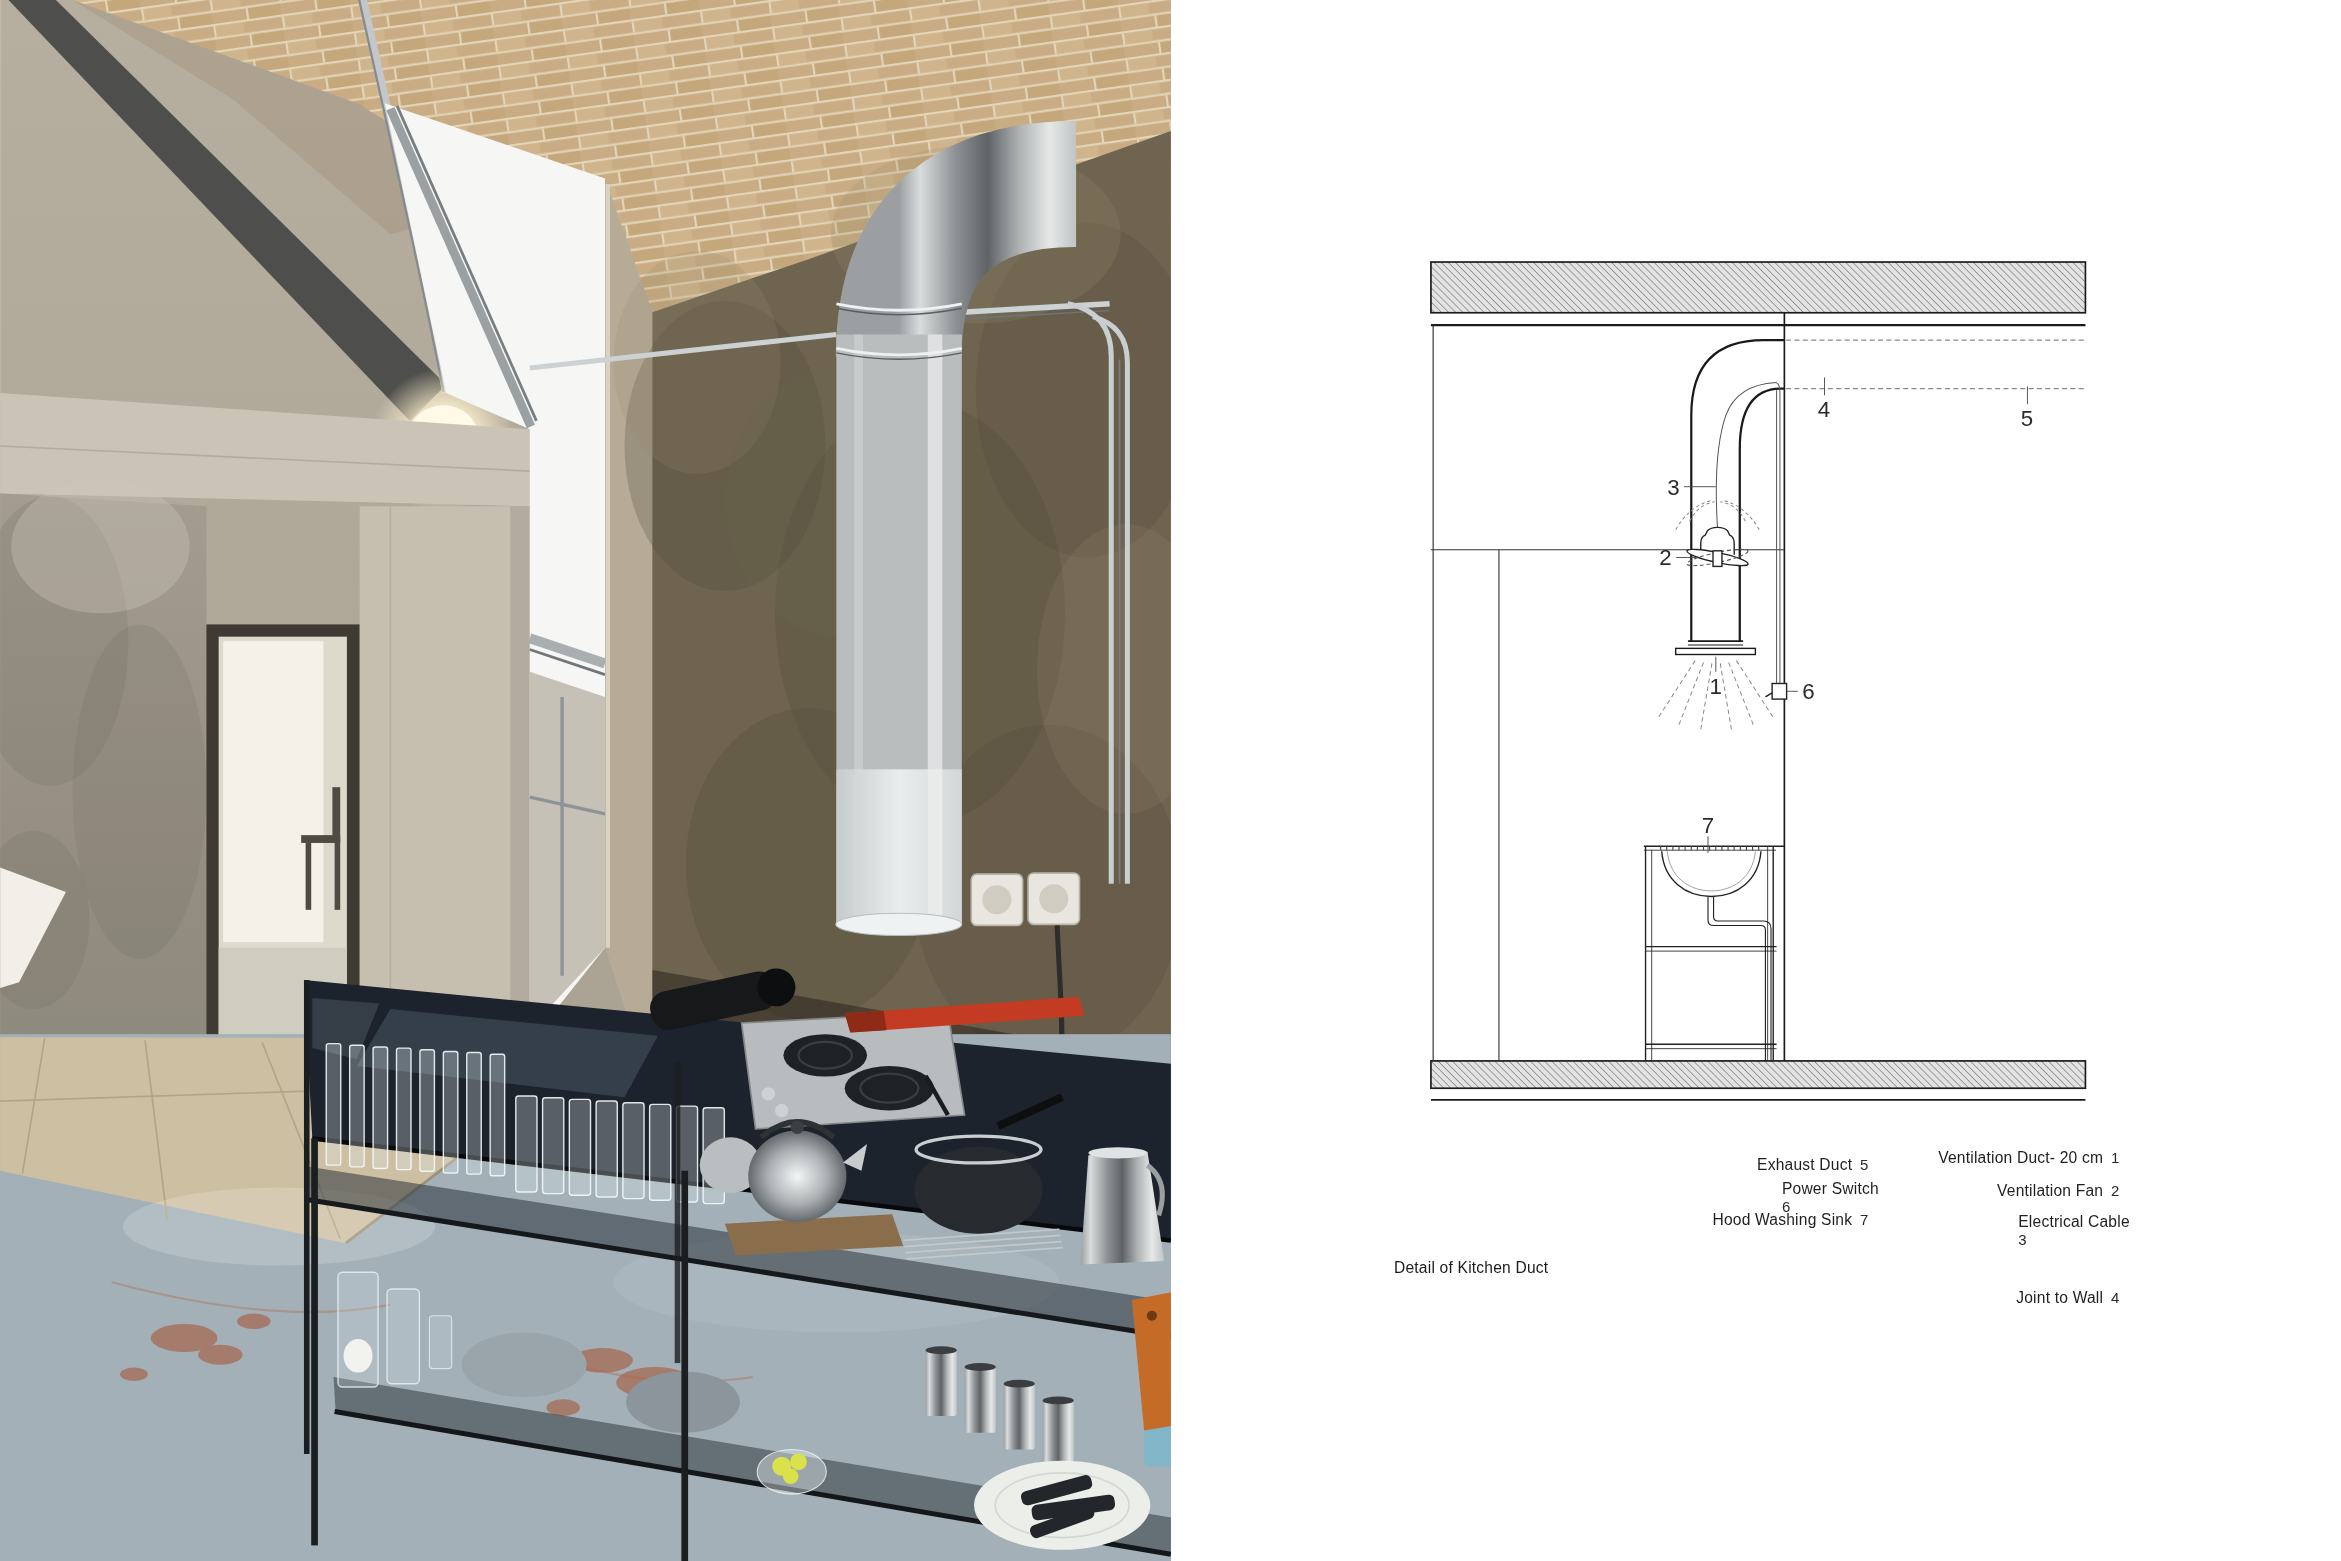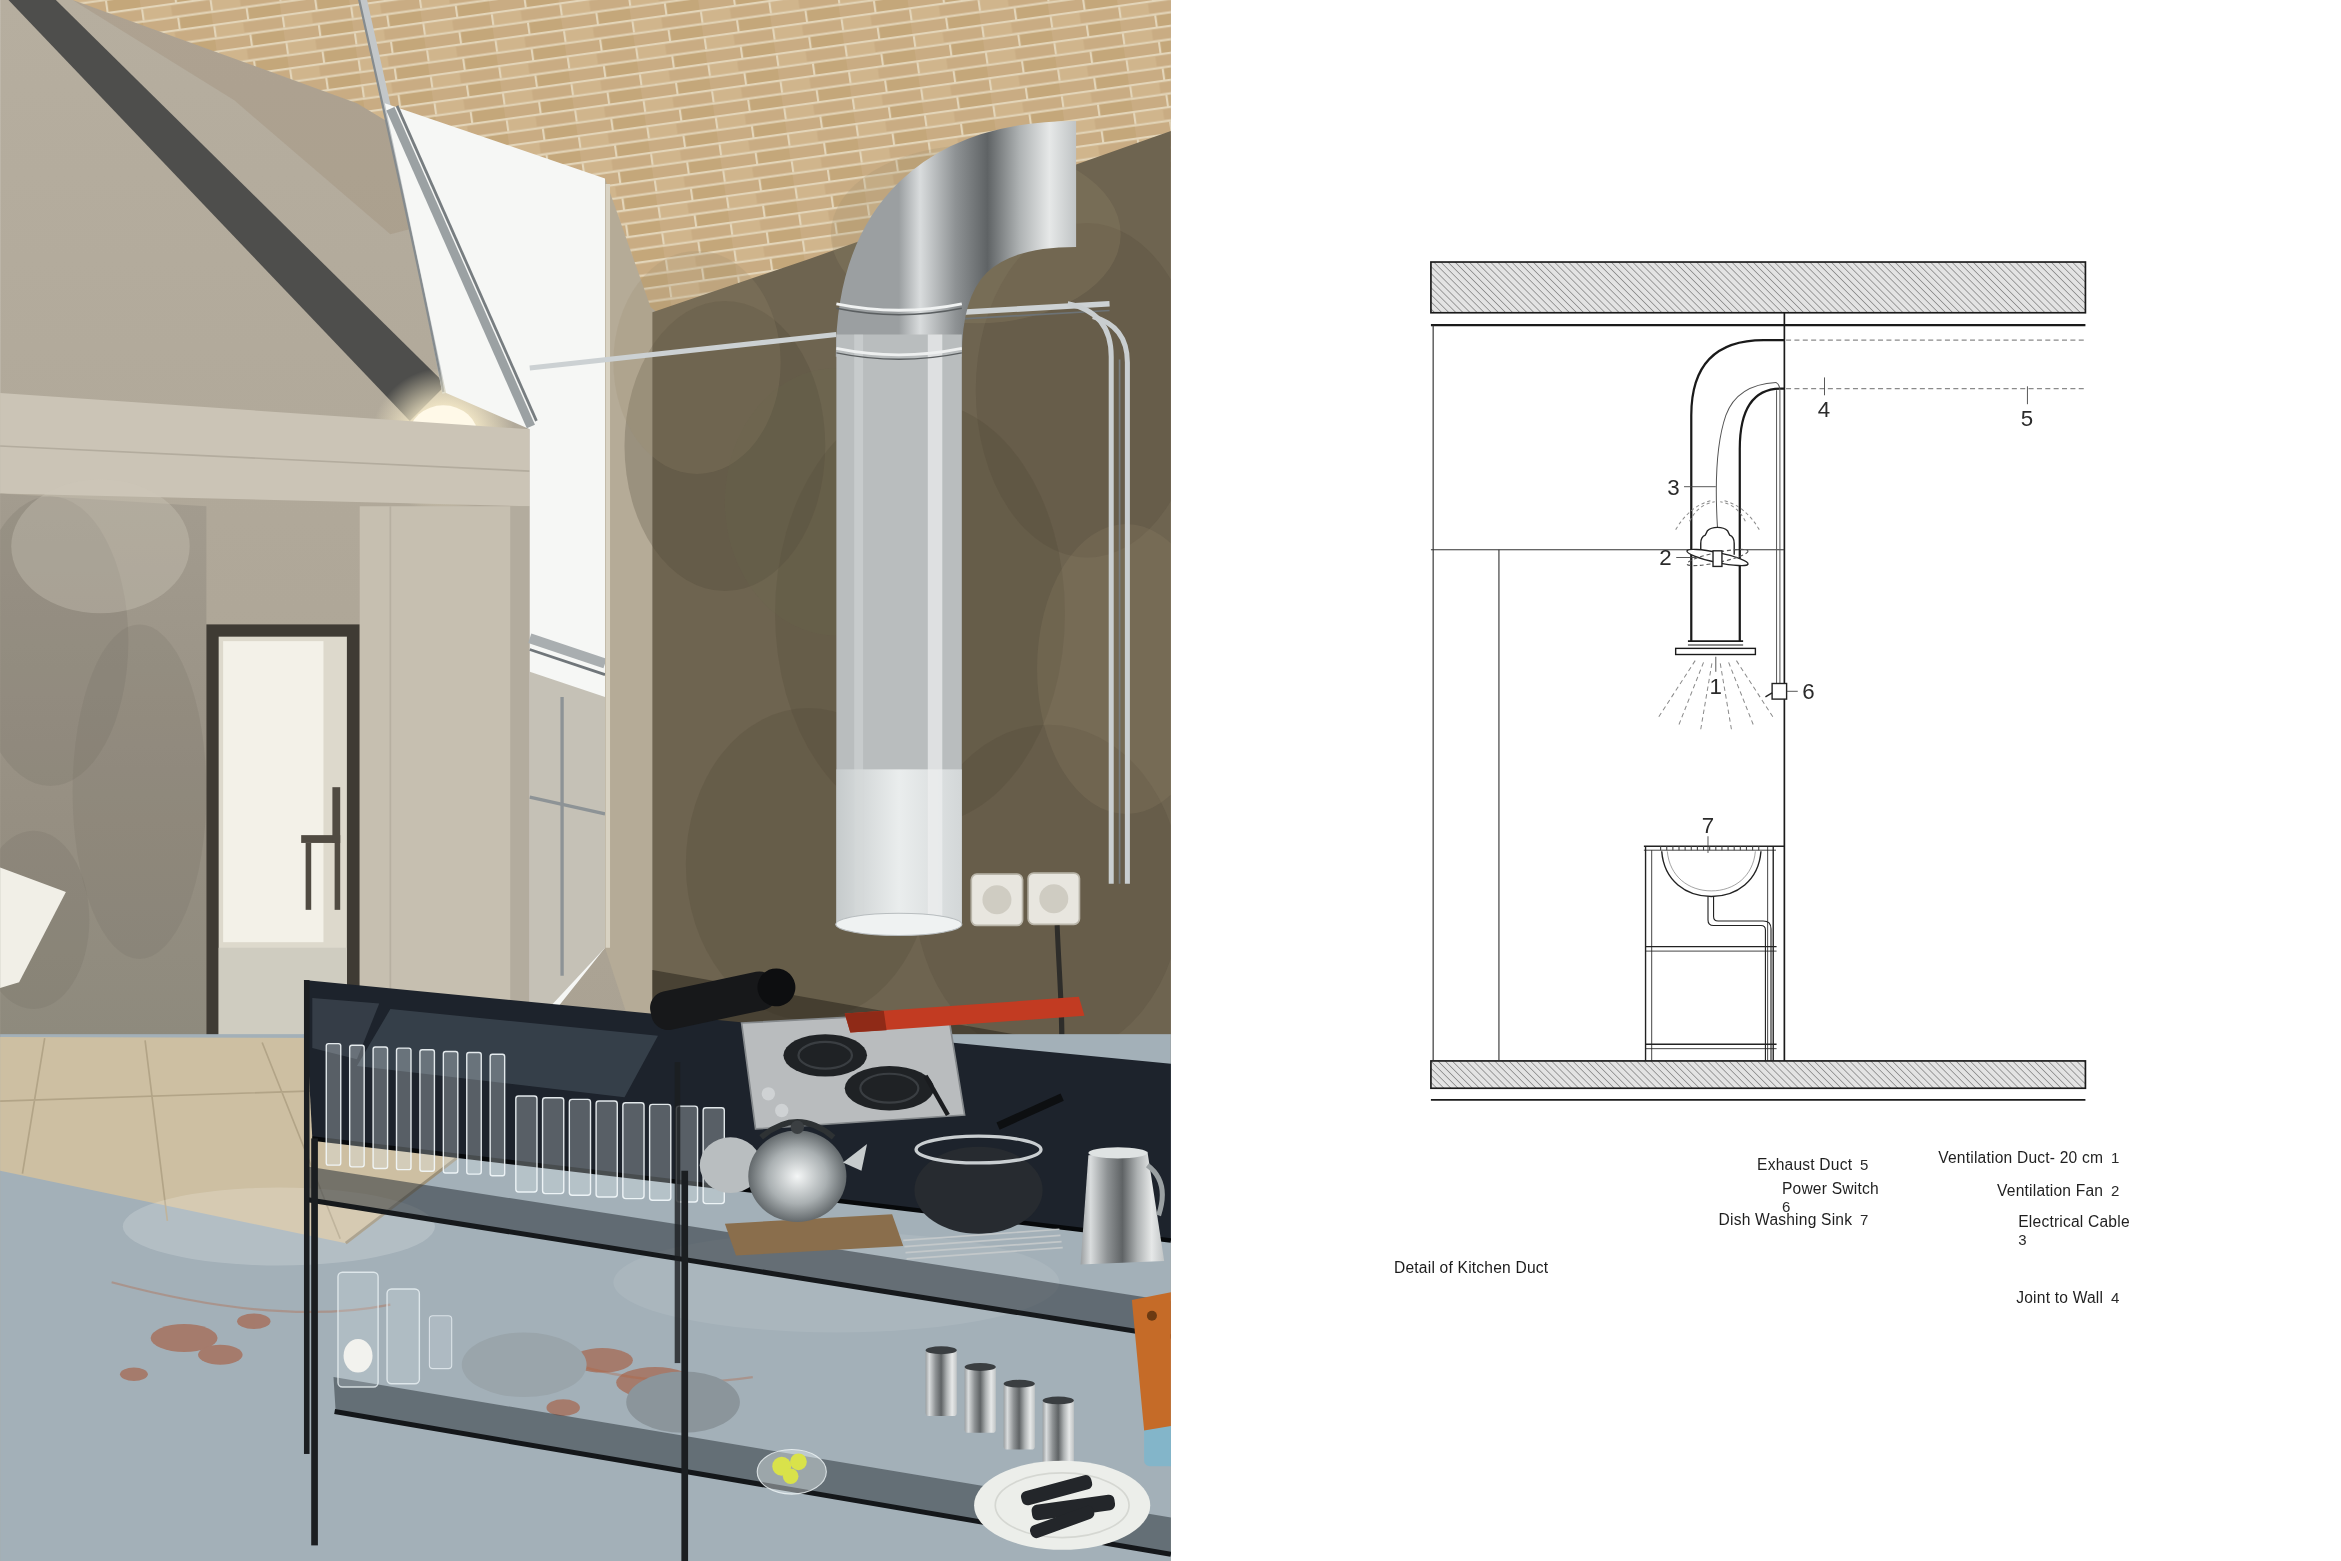--- a/index.html
+++ b/index.html
@@ -453,21 +453,21 @@
     <div id="legend-left">
       <div class="lrow" style="top:1156px;">
         <span>Exhaust Duct</span>
         <span class="num">5</span>
       </div>
       <div class="lrow" style="top:1180px;flex-direction:column;">
         <span>Power Switch</span>
         <span class="num">6</span>
       </div>
       <div class="lrow" style="top:1211px;">
-        <span>Dish Washing Sink</span>
+        <span>Hood Washing Sink</span>
         <span class="num">7</span>
       </div>
     </div>
     <div id="legend-right">
       <div class="lrow" style="top:1149px;">
         <span>Ventilation Duct- 20 cm</span>
         <span class="num">1</span>
       </div>
       <div class="lrow" style="top:1182px;">
         <span>Ventilation Fan</span>

